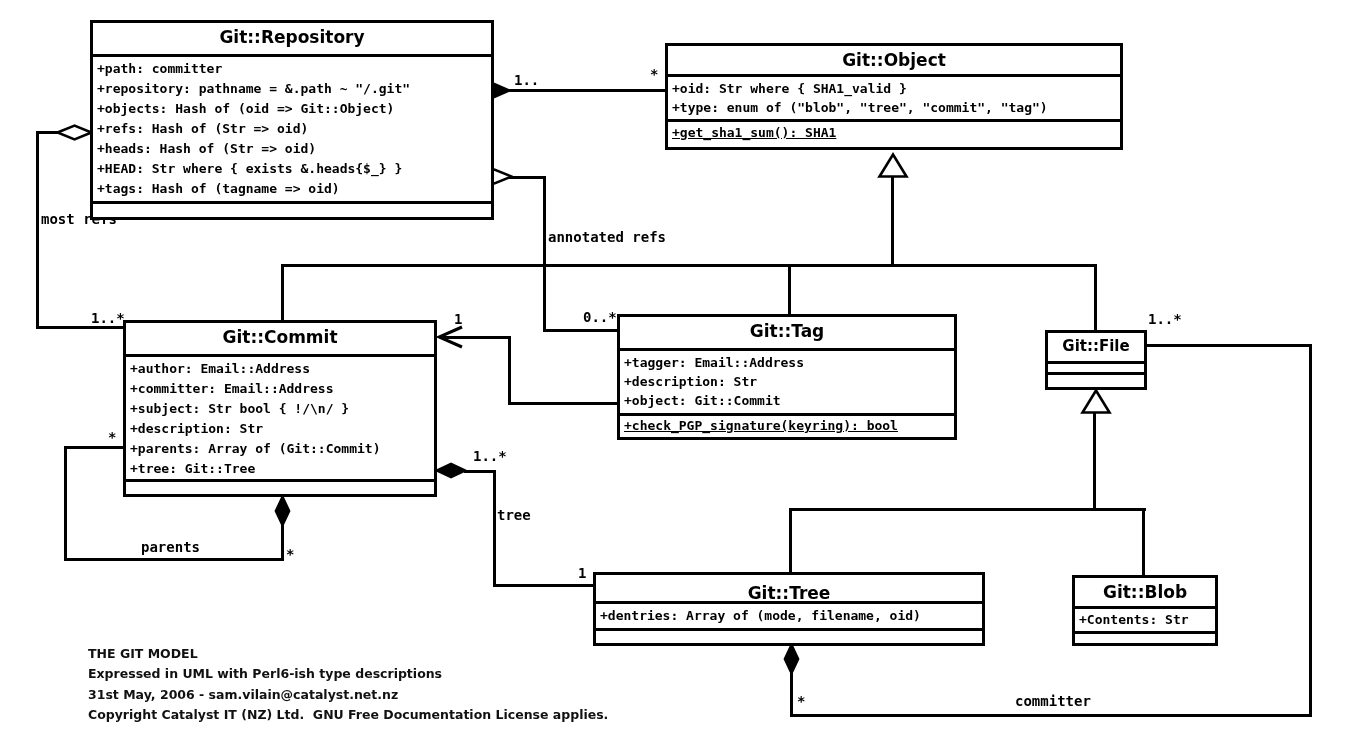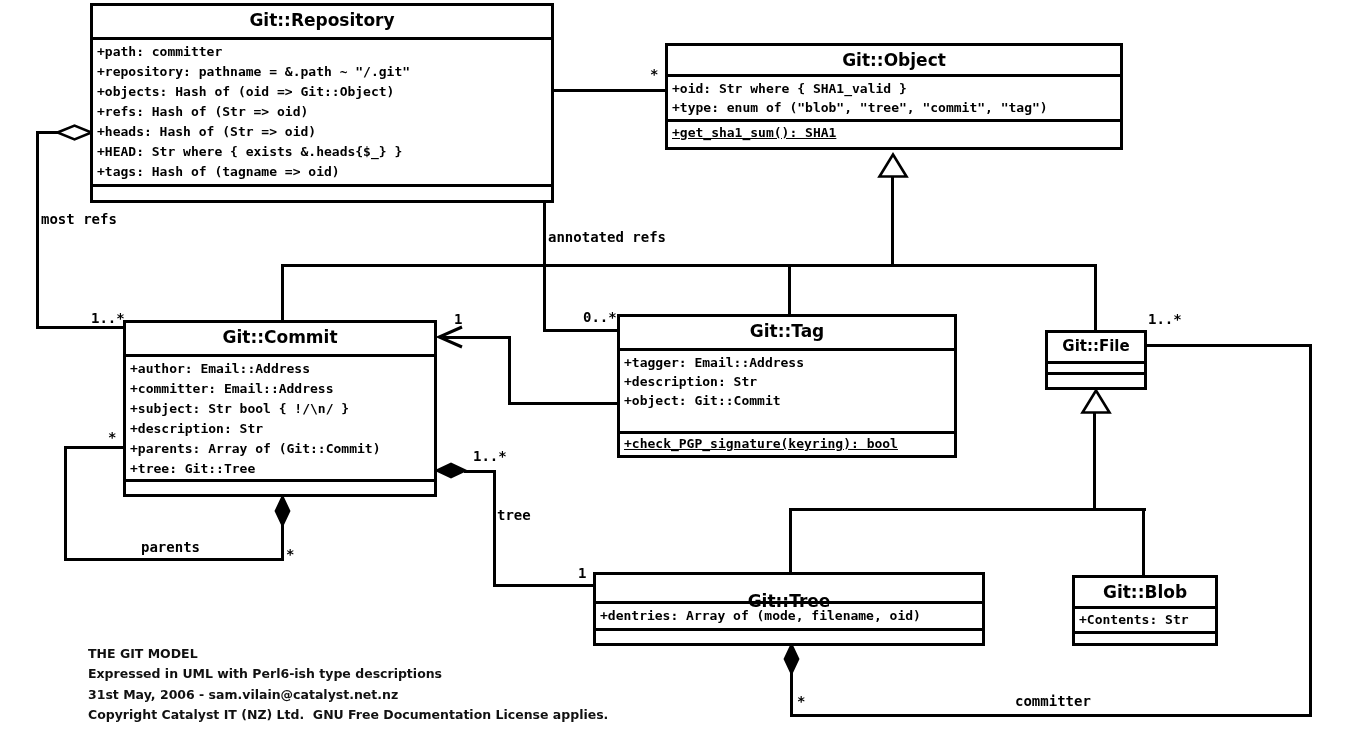--- a/index.html
+++ b/index.html
@@ -113,21 +113,21 @@
   <div class="lbl" style="left:473px;top:448px">1..*</div>
   <div class="lbl" style="left:497px;top:507px">tree</div>
   <div class="lbl" style="left:578px;top:565px">1</div>
   <div class="lbl" style="left:141px;top:539px">parents</div>
   <div class="lbl" style="left:286px;top:546px">*</div>
   <div class="lbl" style="left:108px;top:429px">*</div>
   <div class="lbl" style="left:797px;top:693px">*</div>
   <div class="lbl" style="left:1015px;top:693px">committer</div>
   <div class="lbl" style="left:1148px;top:311px">1..*</div>
 
-  <div class="cls" style="left:90px;top:3px;width:464px;height:200px">
+  <div class="cls" style="left:90px;top:20px;width:404px;height:200px">
     <div class="cls-title" style="height:34px">Git::Repository</div>
     <div class="cls-attrs">
       <div class="row">+path: committer</div>
       <div class="row">+repository: pathname = &amp;.path ~ "/.git"</div>
       <div class="row">+objects: Hash of (oid =&gt; Git::Object)</div>
       <div class="row">+refs: Hash of (Str =&gt; oid)</div>
       <div class="row">+heads: Hash of (Str =&gt; oid)</div>
       <div class="row">+HEAD: Str where { exists &amp;.heads{$_} }</div>
       <div class="row">+tags: Hash of (tagname =&gt; oid)</div>
     </div>
@@ -151,40 +151,40 @@
       <div class="row">+author: Email::Address</div>
       <div class="row">+committer: Email::Address</div>
       <div class="row">+subject: Str bool { !/\n/ }</div>
       <div class="row">+description: Str</div>
       <div class="row">+parents: Array of (Git::Commit)</div>
       <div class="row">+tree: Git::Tree</div>
     </div>
     <div class="cls-methods" style="height:12px"></div>
   </div>
 
-  <div class="cls" style="left:617px;top:314px;width:340px;height:144px">
+  <div class="cls" style="left:617px;top:314px;width:340px;height:126px">
     <div class="cls-title" style="height:34px">Git::Tag</div>
     <div class="cls-attrs">
       <div class="row" style="line-height:19px">+tagger: Email::Address</div>
       <div class="row" style="line-height:19px">+description: Str</div>
       <div class="row" style="line-height:19px">+object: Git::Commit</div>
     </div>
     <div class="cls-methods" style="height:21px">
       <div class="row" style="line-height:17px">+check_PGP_signature(keyring): bool</div>
     </div>
   </div>
 
   <div class="cls abstract" style="left:1045px;top:330px;width:102px;height:60px">
     <div class="cls-title" style="height:31px;font-size:15px">Git::File</div>
     <div class="cls-attrs" style="flex:0 0 auto;height:11px;padding:0"></div>
     <div class="cls-methods" style="flex:1 1 auto;padding:0"></div>
   </div>
 
   <div class="cls" style="left:593px;top:572px;width:392px;height:74px">
-    <div class="cls-title" style="height:29px;padding-top:16px">Git::Tree</div>
+    <div class="cls-title" style="height:29px;padding-top:8px">Git::Tree</div>
     <div class="cls-attrs">
       <div class="row" style="line-height:19px">+dentries: Array of (mode, filename, oid)</div>
     </div>
     <div class="cls-methods" style="height:12px"></div>
   </div>
 
   <div class="cls" style="left:1072px;top:575px;width:146px;height:71px">
     <div class="cls-title" style="height:31px">Git::Blob</div>
     <div class="cls-attrs">
       <div class="row" style="line-height:18px">+Contents: Str</div>

